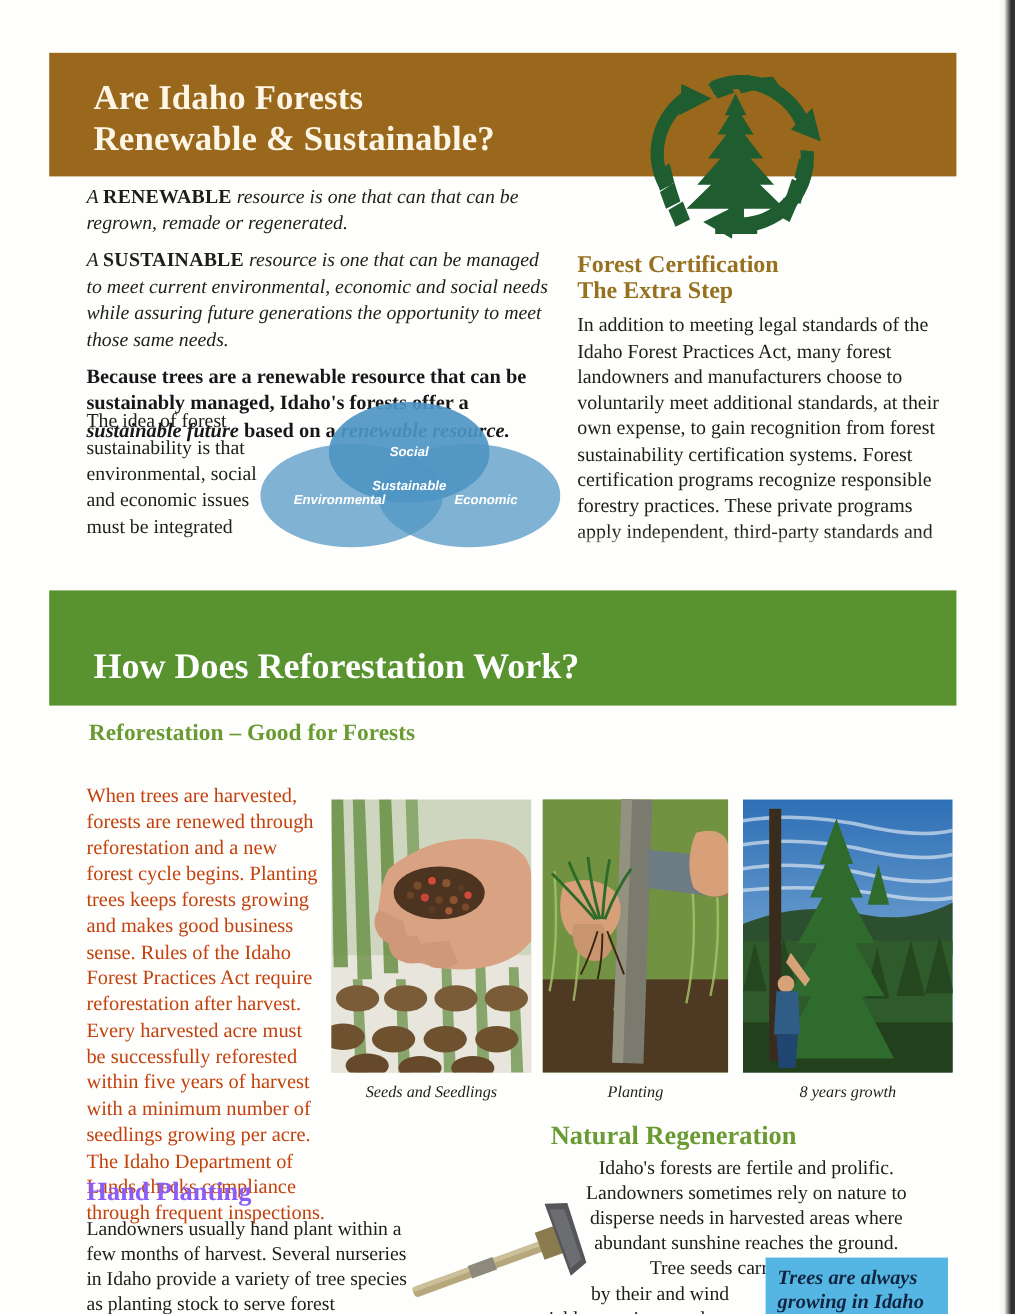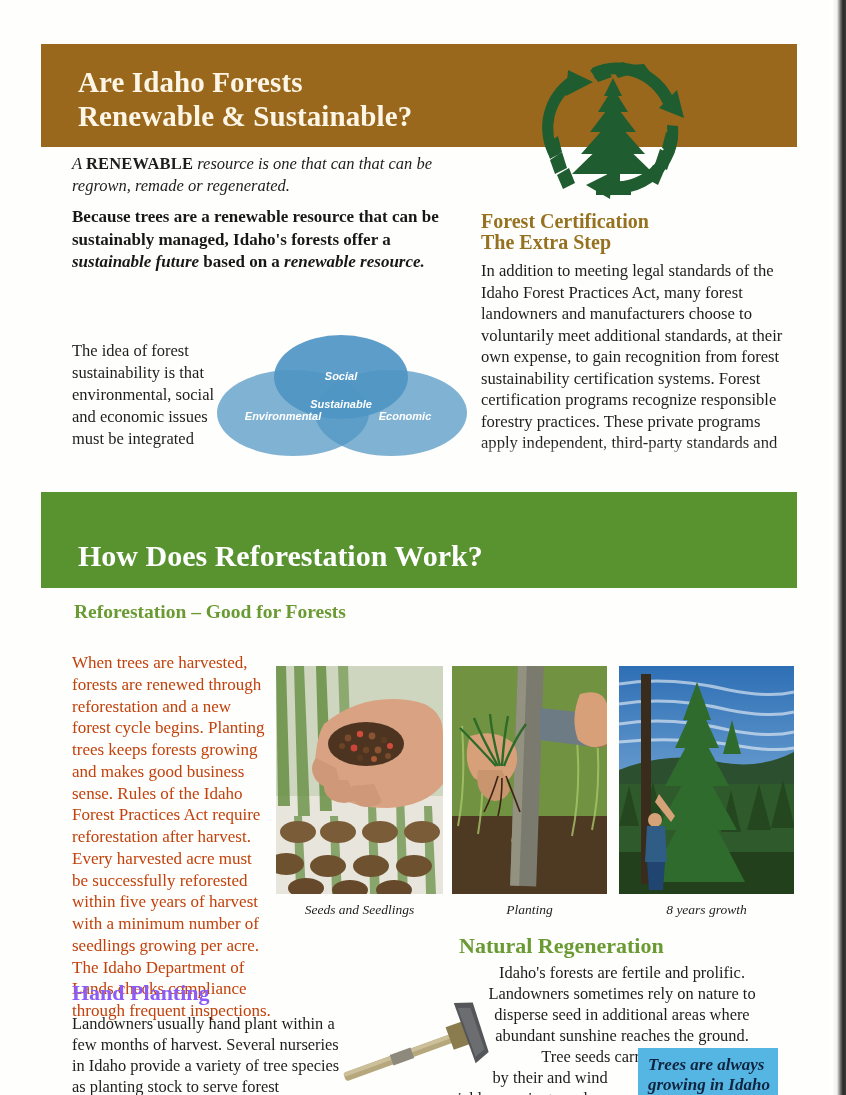--- a/index.html
+++ b/index.html
@@ -128,21 +128,21 @@
 
   .nr-head{
     position:absolute;left:459px;top:935px;width:300px;
     color:#6a9b33;font-weight:bold;font-size:22px;line-height:1;
   }
   .nr-body{
     position:absolute;left:455px;top:962px;width:334px;
     font-size:16.4px;line-height:1.285;color:#1d1d1b;text-align:center;
   }
   .blue-box{
-    position:absolute;left:638px;top:1048px;width:140px;height:47px;
+    position:absolute;left:638px;top:1048px;width:152px;height:47px;
     background:#55b6e4;
   }
   .blue-box span{
     display:block;
     font-style:italic;font-weight:bold;font-size:17px;line-height:1.12;
     color:#10243f;
     padding:7px 0 0 10px;
   }
   .tool{
     position:absolute;left:333px;top:1002px;width:170px;height:93px;
@@ -187,20 +187,21 @@
         <polygon points="107,76 139,112 75,112"></polygon>
         <polygon points="107,92 148,132 66,132"></polygon>
         <rect x="101" y="128" width="13" height="22"></rect>
         <rect x="90" y="146" width="35" height="7"></rect>
       </g>
     </svg>
   </div>
 
   <div class="s1-left">
     <p class="p-italic">A <b>RENEWABLE</b><span> resource is one that can that can be regrown, remade or regenerated.</span></p>
+    <p class="p-italic">A <b>SUSTAINABLE</b><span> resource is one that can be managed to meet current environmental, economic and social needs while assuring future generations the opportunity to meet those same needs.</span></p>
     <p class="p-bold"><span>Because trees are a renewable resource that can be sustainably managed, Idaho's forests offer a </span><i>sustainable future</i><span> based on a </span><i>renewable resource.</i></p>
   </div>
 
   <div class="s1-flow">
     <p class="p-plain">The idea of forest sustainability is that environmental, social and economic issues must be integrated</p>
   </div>
 
   <div class="venn">
     <svg viewBox="0 0 252 135" width="252" height="135">
       <ellipse cx="126" cy="47" rx="67" ry="42" fill="#4f95c4" opacity="0.92"></ellipse>
@@ -376,21 +377,21 @@
   </div>
 
   <div class="cap" style="left:276px;top:902px;width:167px;">Seeds and Seedlings</div>
   <div class="cap" style="left:452px;top:902px;width:155px;">Planting</div>
   <div class="cap" style="left:619px;top:902px;width:175px;">8 years growth</div>
 
   <div class="nr-head">Natural Regeneration</div>
   <div class="nr-body">
     <div>Idaho's forests are fertile and prolific.</div>
     <div>Landowners sometimes rely on nature to</div>
-    <div>disperse seed in additional areas where</div>
+    <div>disperse needs in harvested areas where</div>
     <div>abundant sunshine reaches the ground.</div>
     <div style="text-align:right;width:205px;">Tree seeds carried</div>
     <div style="text-align:center;width:190px;">by their and wind</div>
     <div style="text-align:left;width:200px;margin-left:-14px;">quickly germinate and</div>
   </div>
 
   <div class="tool">
     <svg viewBox="0 0 170 93" width="170" height="93">
       <g transform="rotate(-20 85 46)">
         <rect x="6" y="44" width="118" height="9" rx="3" fill="#b6a87c"></rect>

